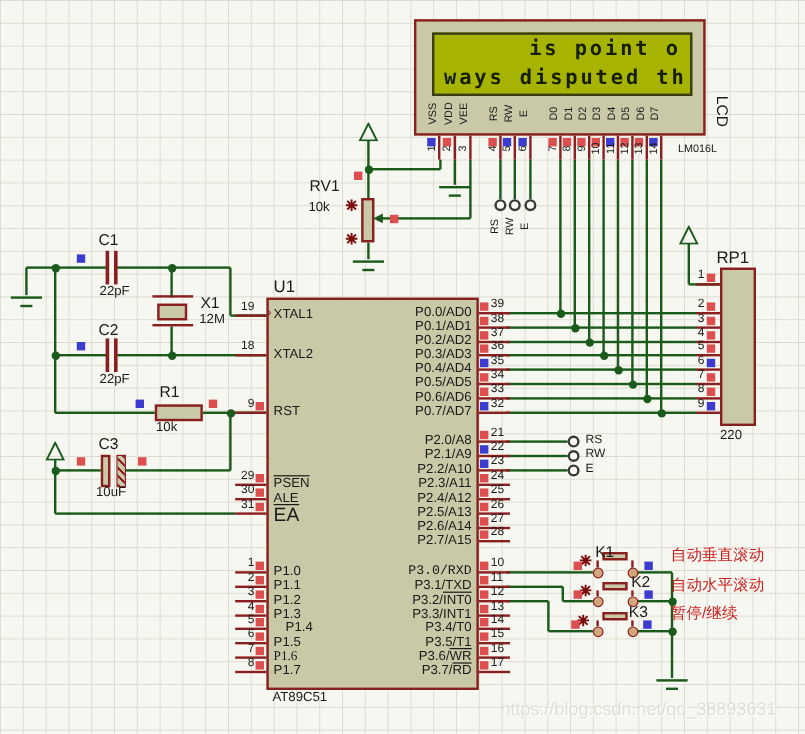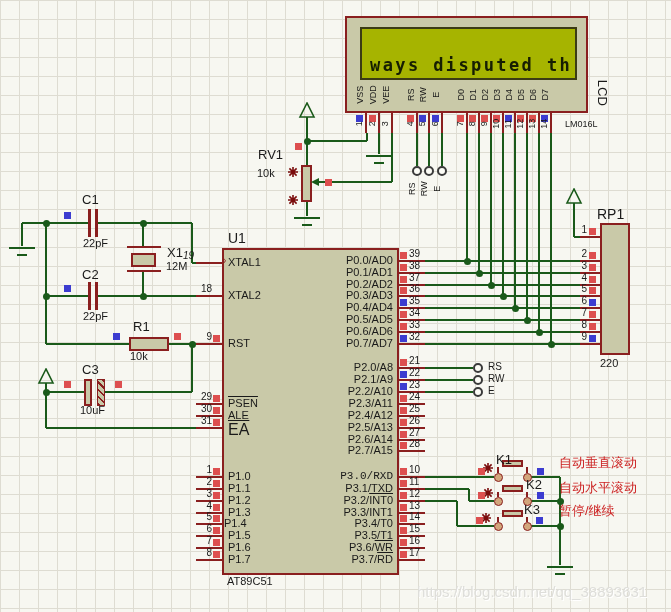--- a/index.html
+++ b/index.html
@@ -48,20 +48,21 @@
     text-shadow:1px 1px 0 #ffffff;letter-spacing:1px;}
   #wm2{position:absolute;left:417px;top:583px;font-size:15px;color:#dededa;
     text-shadow:1px 1px 0 #ffffff;}
 </style>
 </head>
 <body>
 
 <div id="canvas">
   <div id="lcd-box"></div>
   <div id="lcd-screen"></div>
+  <div id="lcd-line1" class="lcd-line">is point o</div>
   <div id="lcd-line2" class="lcd-line">ways disputed th</div>
   <div id="wm2">https://blog.csdn.net/qq_38893631</div>
 <div class="wire" style="left: 22px; top: 222px; width: 68px; height: 2px;"></div>
     <div class="wire" style="left: 96px; top: 222px; width: 96px; height: 2px;"></div>
     <div class="wire" style="left: 191px; top: 223px; width: 2px; height: 40px;"></div>
     <div class="wire" style="left: 192px; top: 262px; width: 30px; height: 2px;"></div>
     <div class="wire" style="left: 142px; top: 223px; width: 2px; height: 25px;"></div>
     <div class="wire" style="left: 142px; top: 272px; width: 2px; height: 24px;"></div>
     <div class="wire" style="left: 46px; top: 295px; width: 44px; height: 2px;"></div>
     <div class="wire" style="left: 96px; top: 295px; width: 126px; height: 2px;"></div>
@@ -141,21 +142,21 @@
     <div class="plate" style="left: 127px; top: 246px; width: 34px; height: 2px;"></div>
     <div class="plate" style="left: 127px; top: 270px; width: 34px; height: 2px;"></div>
     <div class="plate" style="left: 88px; top: 209px; width: 3px; height: 28px;"></div>
     <div class="plate" style="left: 95px; top: 209px; width: 3px; height: 28px;"></div>
     <div class="plate" style="left: 88px; top: 282px; width: 3px; height: 28px;"></div>
     <div class="plate" style="left: 95px; top: 282px; width: 3px; height: 28px;"></div>
     <div class="comp" style="left: 84px; top: 379px; width: 8px; height: 27px;"></div>
     <div class="hatch" style="left: 97px; top: 379px; width: 8px; height: 27px;"></div>
     <div class="comp" style="left: 222px; top: 248px; width: 177px; height: 327px;"></div>
     <div class="stub" style="left: 196px; top: 262px; width: 26px; height: 2px;"></div>
-    <div class="t" style="left: 180px; top: 251px; font-size: 10px; width: 17px; text-align: center; font-style: italic;">19</div>
+    <div class="t" style="left: 195px; top: 251px; font-size: 10px; width: 17px; text-align: right;">19</div>
     <div class="t" style="left: 228px; top: 257px; font-size: 11px;">XTAL1</div>
     <div class="stub" style="left: 196px; top: 295px; width: 26px; height: 2px;"></div>
     <div class="t" style="left: 195px; top: 284px; font-size: 10px; width: 17px; text-align: right;">18</div>
     <div class="t" style="left: 228px; top: 290px; font-size: 11px;">XTAL2</div>
     <div class="stub" style="left: 196px; top: 343px; width: 26px; height: 2px;"></div>
     <div class="t" style="left: 195px; top: 332px; font-size: 10px; width: 17px; text-align: right;">9</div>
     <div class="t" style="left: 228px; top: 338px; font-size: 11px;">RST</div>
     <div class="sq r" style="left: 213px; top: 335px;"></div>
     <div class="stub" style="left: 196px; top: 403px; width: 26px; height: 2px;"></div>
     <div class="t" style="left: 195px; top: 392px; font-size: 10px; width: 17px; text-align: right;">29</div>
@@ -180,29 +181,29 @@
     <div class="stub" style="left: 196px; top: 500px; width: 26px; height: 2px;"></div>
     <div class="t" style="left: 195px; top: 489px; font-size: 10px; width: 17px; text-align: right;">3</div>
     <div class="t" style="left: 228px; top: 495px; font-size: 11px;">P1.2</div>
     <div class="sq r" style="left: 213px; top: 492px;"></div>
     <div class="stub" style="left: 196px; top: 512px; width: 26px; height: 2px;"></div>
     <div class="t" style="left: 195px; top: 501px; font-size: 10px; width: 17px; text-align: right;">4</div>
     <div class="t" style="left: 228px; top: 507px; font-size: 11px;">P1.3</div>
     <div class="sq r" style="left: 213px; top: 504px;"></div>
     <div class="stub" style="left: 196px; top: 523px; width: 26px; height: 2px;"></div>
     <div class="t" style="left: 195px; top: 512px; font-size: 10px; width: 17px; text-align: right;">5</div>
-    <div class="t" style="left: 212px; top: 518px; font-size: 11px; padding-left: 12px;">P1.4</div>
+    <div class="t" style="left: 226px; top: 518px; font-size: 11px; padding-left: 12px;">P1.4</div>
     <div class="sq r" style="left: 213px; top: 515px;"></div>
     <div class="stub" style="left: 196px; top: 535px; width: 26px; height: 2px;"></div>
     <div class="t" style="left: 195px; top: 524px; font-size: 10px; width: 17px; text-align: right;">6</div>
     <div class="t" style="left: 228px; top: 530px; font-size: 11px;">P1.5</div>
     <div class="sq r" style="left: 213px; top: 527px;"></div>
     <div class="stub" style="left: 196px; top: 547px; width: 26px; height: 2px;"></div>
     <div class="t" style="left: 195px; top: 536px; font-size: 10px; width: 17px; text-align: right;">7</div>
-    <div class="t" style="left: 228px; top: 542px; font-size: 11px;">P1.6</div>
+    <div class="t" style="left: 228px; top: 542px; font-size: 11px; font-family: Liberation Serif, serif;">P1.6</div>
     <div class="sq r" style="left: 213px; top: 539px;"></div>
     <div class="stub" style="left: 196px; top: 559px; width: 26px; height: 2px;"></div>
     <div class="t" style="left: 195px; top: 548px; font-size: 10px; width: 17px; text-align: right;">8</div>
     <div class="t" style="left: 228px; top: 554px; font-size: 11px;">P1.7</div>
     <div class="sq r" style="left: 213px; top: 551px;"></div>
     <div class="stub" style="left: 399px; top: 260px; width: 26px; height: 2px;"></div>
     <div class="t" style="left: 409px; top: 249px; font-size: 10px;">39</div>
     <div class="t" style="left: 270px; top: 255px; font-size: 11px; width: 123px; text-align: right;">P0.0/AD0</div>
     <div class="sq r" style="left: 400px; top: 252px;"></div>
     <div class="stub" style="left: 399px; top: 272px; width: 26px; height: 2px;"></div>

